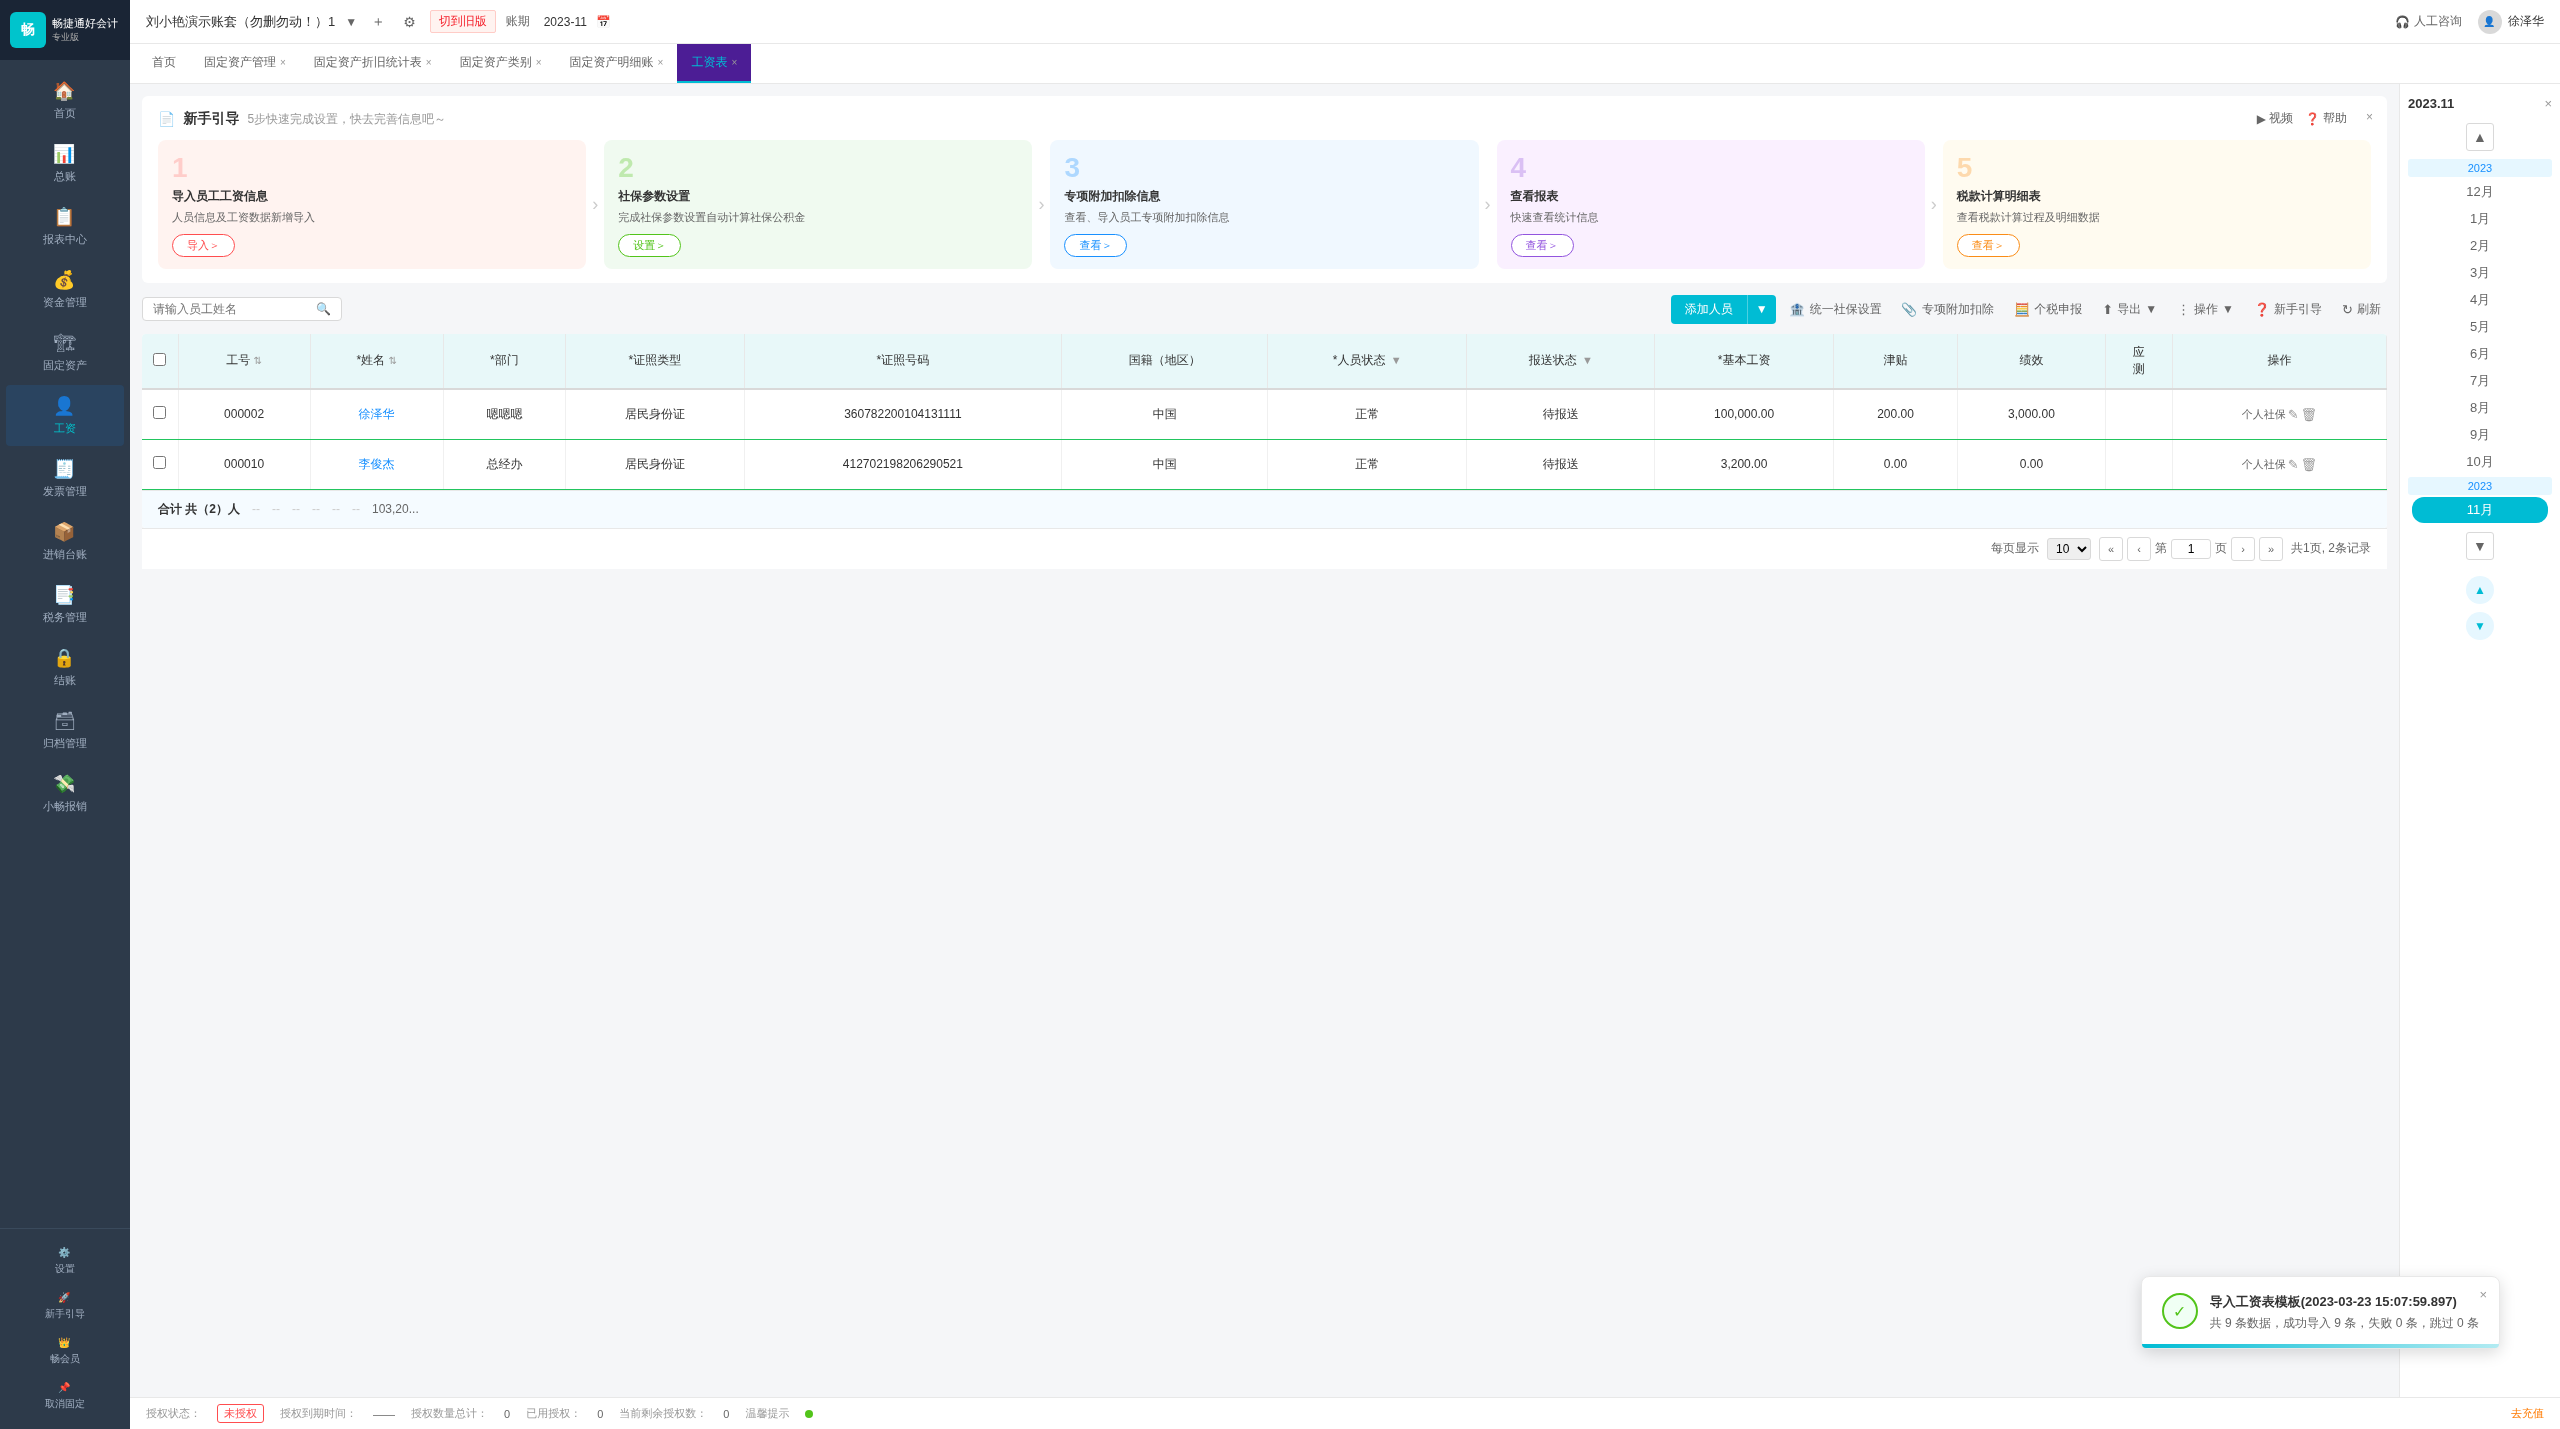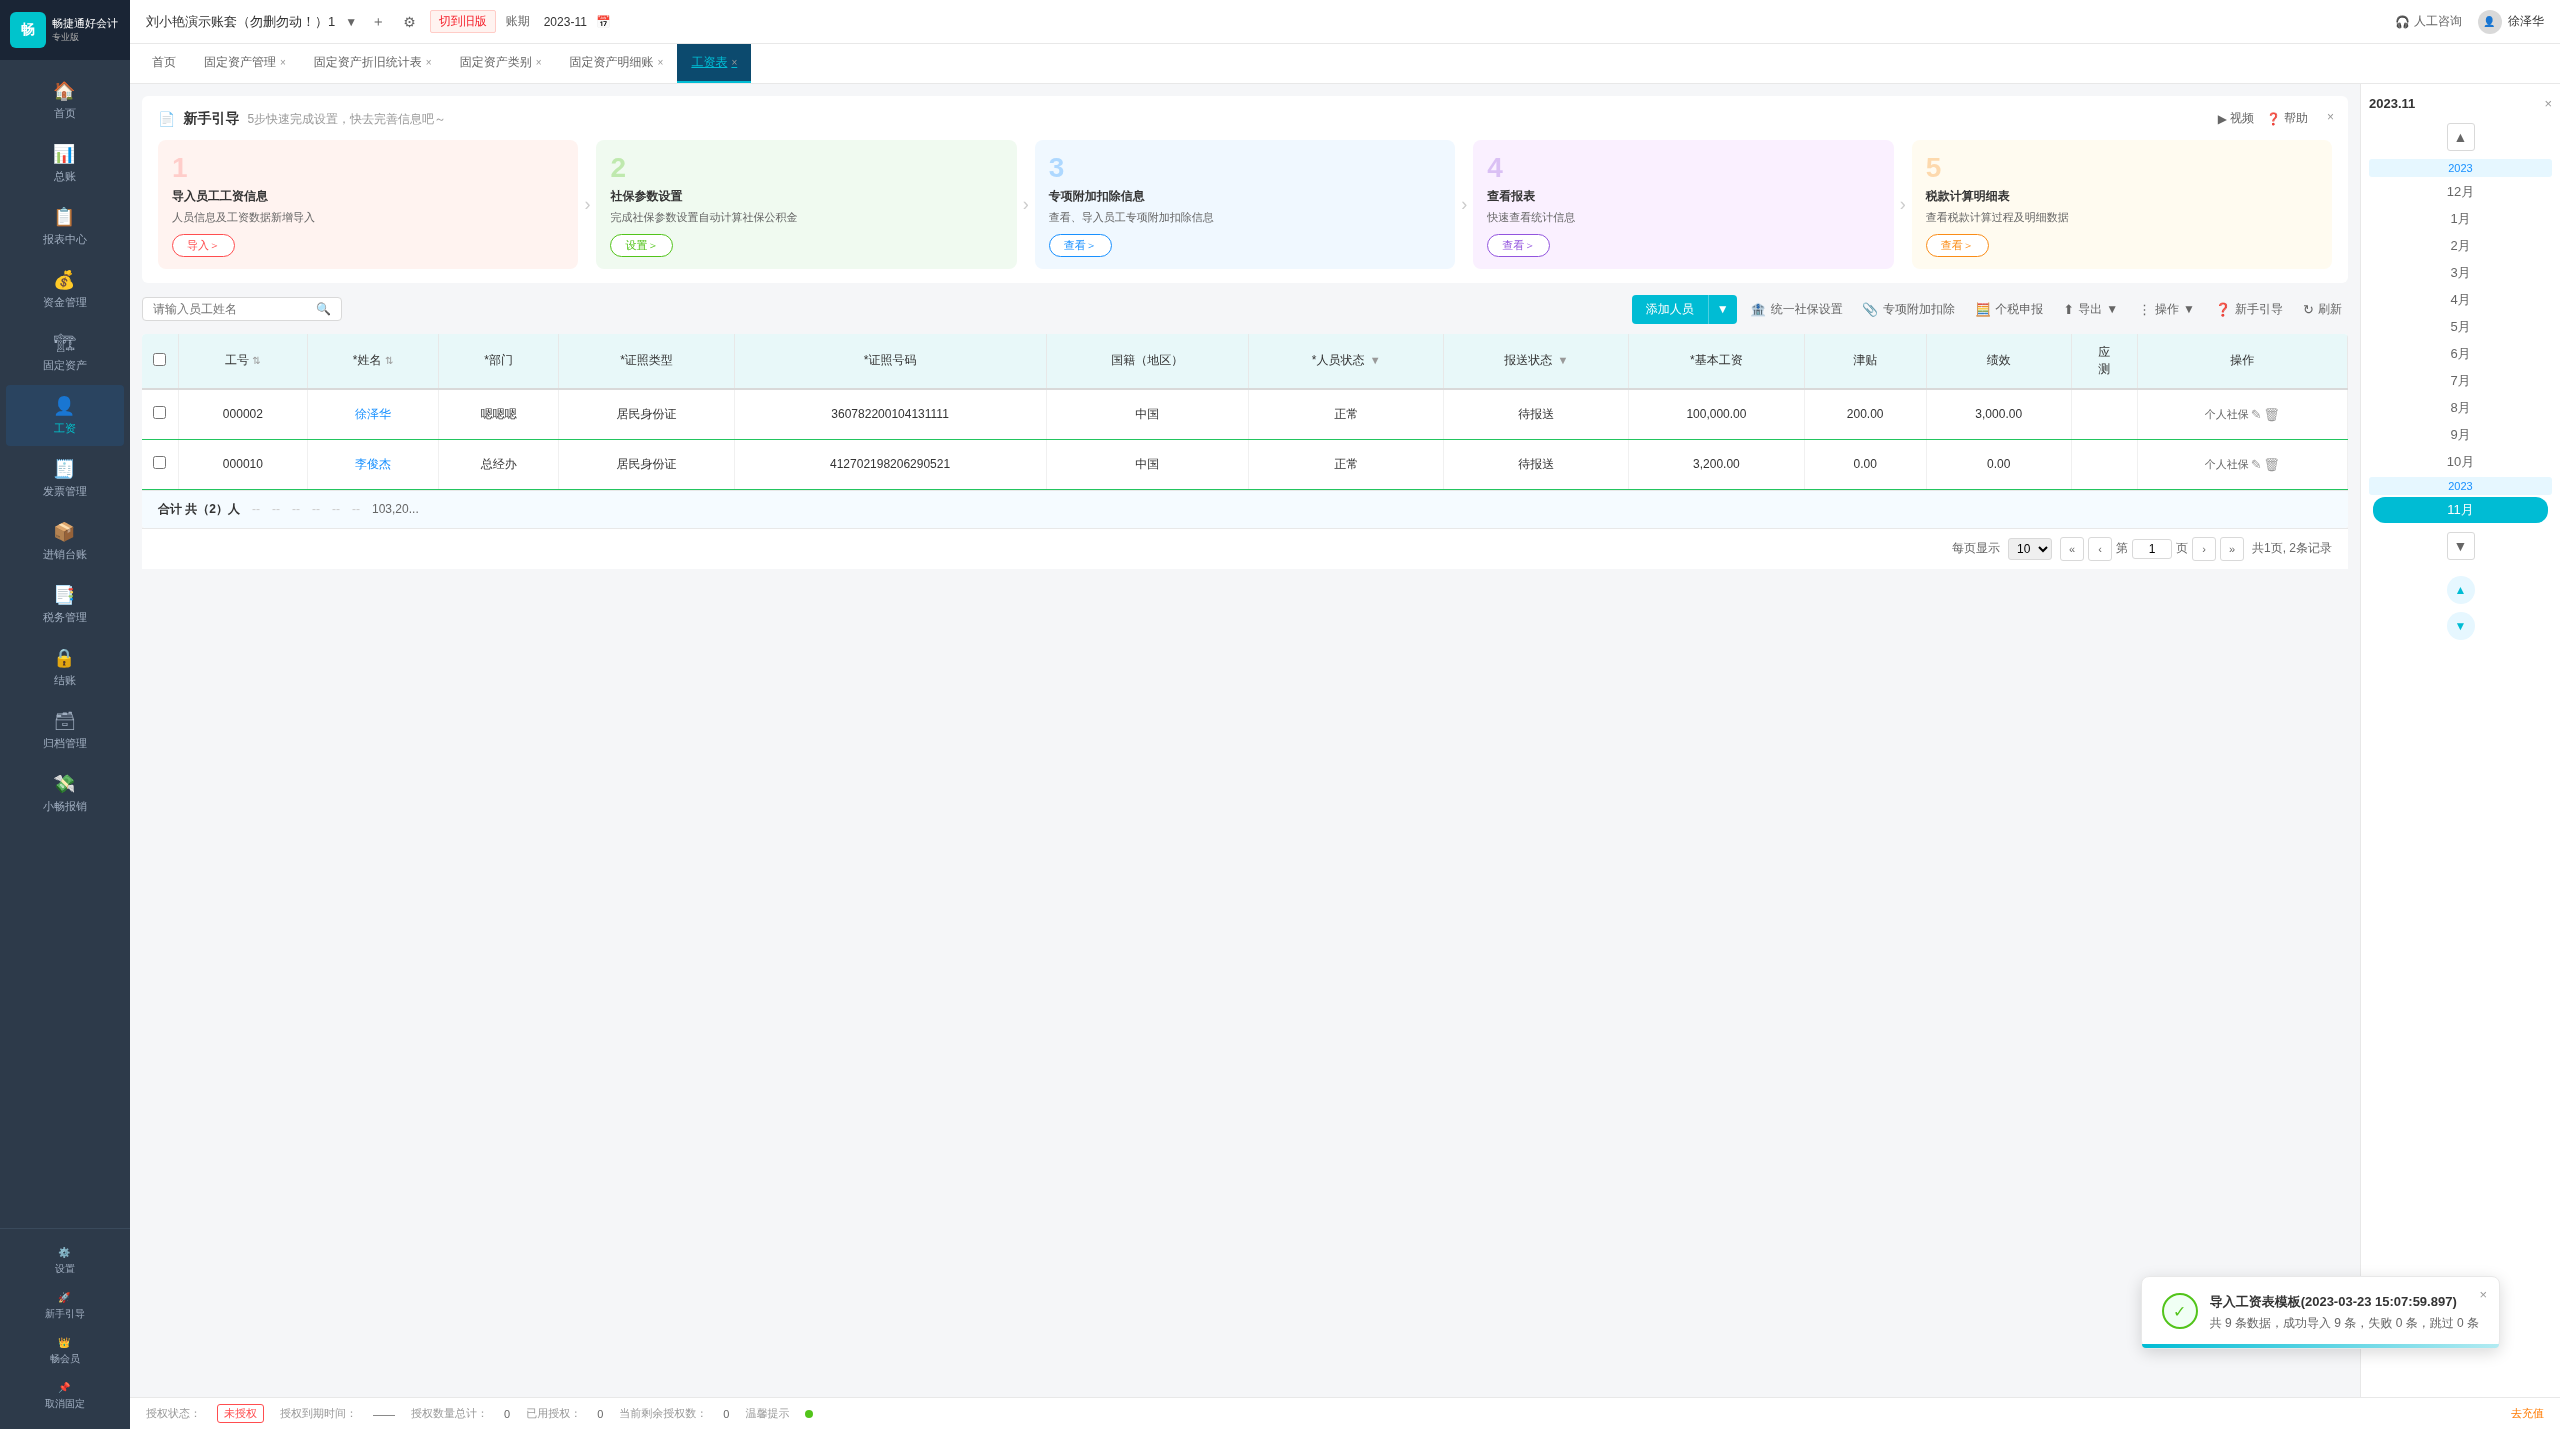--- a/index.html
+++ b/index.html
@@ -36,21 +36,21 @@
     .period-value { font-size: 12px; color: #333; margin-left: 4px; }
     .period-icon { color: #666; cursor: pointer; }
     .header-right { margin-left: auto; display: flex; align-items: center; gap: 16px; }
     .consult-btn { display: flex; align-items: center; gap: 4px; color: #666; cursor: pointer; font-size: 12px; }
     .user-info { display: flex; align-items: center; gap: 6px; color: #333; font-size: 12px; }
     .user-avatar { width: 24px; height: 24px; background: #d9d9d9; border-radius: 50%; display: flex; align-items: center; justify-content: center; font-size: 10px; }
     
     
     .tab-bar { background: white; display: flex; align-items: center; border-bottom: 1px solid #e8e8e8; padding: 0 8px; height: 40px; }
     .tab { display: flex; align-items: center; gap: 4px; padding: 0 14px; height: 100%; cursor: pointer; font-size: 12px; color: #666; border-bottom: 2px solid transparent; white-space: nowrap; }
-    .tab.active { color: #00bcd4; border-bottom: 2px solid #00bcd4; background: #0c4a6e; text-decoration: underline; }
+    .tab.active { color: #00bcd4; border-bottom: 2px solid #00bcd4; background: #4c1d95; }
     .tab-close { color: #999; font-size: 10px; cursor: pointer; }
     
     
     .content-area { flex: 1; display: flex; overflow: hidden; position: relative; }
     
     
     .main-content { flex: 1; padding: 12px; overflow-y: auto; background: #f5f6f8; }
     
     
     .guide-panel { background: white; border-radius: 6px; padding: 14px 16px; margin-bottom: 12px; position: relative; }
@@ -123,21 +123,21 @@
     
     .status-bar { background: white; padding: 6px 16px; display: flex; align-items: center; gap: 16px; font-size: 11px; color: #666; border-top: 1px solid #e8e8e8; }
     .status-unauthorized { color: #ff4d4f; border: 1px solid #ff4d4f; padding: 1px 6px; border-radius: 3px; font-size: 11px; }
     .status-label { color: #999; }
     .charge-btn { color: #ff7a00; cursor: pointer; margin-left: auto; }
     .warning-dot { width: 8px; height: 8px; background: #52c41a; border-radius: 50%; display: inline-block; }
     .right-panel-month { padding: 4px 8px; font-size: 13px; color: #666; cursor: pointer; text-align: center; border-radius: 12px; margin: 1px 4px; }
     .right-panel-month.active { background: #00bcd4; color: white; border-radius: 12px; }
     .nav-arrow-wrap { display: flex; flex-direction: column; gap: 6px; padding: 8px 0; }
     .nav-arrow { width: 28px; height: 28px; border: 1px solid #d9d9d9; border-radius: 3px; display: flex; align-items: center; justify-content: center; cursor: pointer; color: #666; font-size: 14px; }
-    .right-cal-panel { width: 200px; background: white; border-left: 1px solid #e8e8e8; display: flex; flex-direction: column; align-items: center; padding: 8px; }
+    .right-cal-panel { width: 161px; background: white; border-left: 1px solid #e8e8e8; display: flex; flex-direction: column; align-items: center; padding: 8px; }
     
     
     .notification-toast { position: fixed; bottom: 80px; right: 60px; background: white; border-radius: 8px; box-shadow: 0 4px 16px rgba(0,0,0,0.15); padding: 16px 20px; display: flex; gap: 12px; align-items: flex-start; z-index: 1000; min-width: 320px; border: 1px solid #e8e8e8; }
     .toast-close { position: absolute; right: 12px; top: 10px; cursor: pointer; color: #999; font-size: 13px; }
     .toast-icon { width: 36px; height: 36px; background: #f0fff4; border: 2px solid #52c41a; border-radius: 50%; display: flex; align-items: center; justify-content: center; color: #52c41a; font-size: 16px; flex-shrink: 0; }
     .toast-content { flex: 1; }
     .toast-title { font-size: 13px; font-weight: bold; color: #333; margin-bottom: 4px; }
     .toast-desc { font-size: 12px; color: #666; }
     .toast-gradient { height: 4px; background: linear-gradient(to right, #00bcd4, #b2ebf2); position: absolute; bottom: 0; left: 0; right: 0; border-radius: 0 0 8px 8px; }
   </style>

